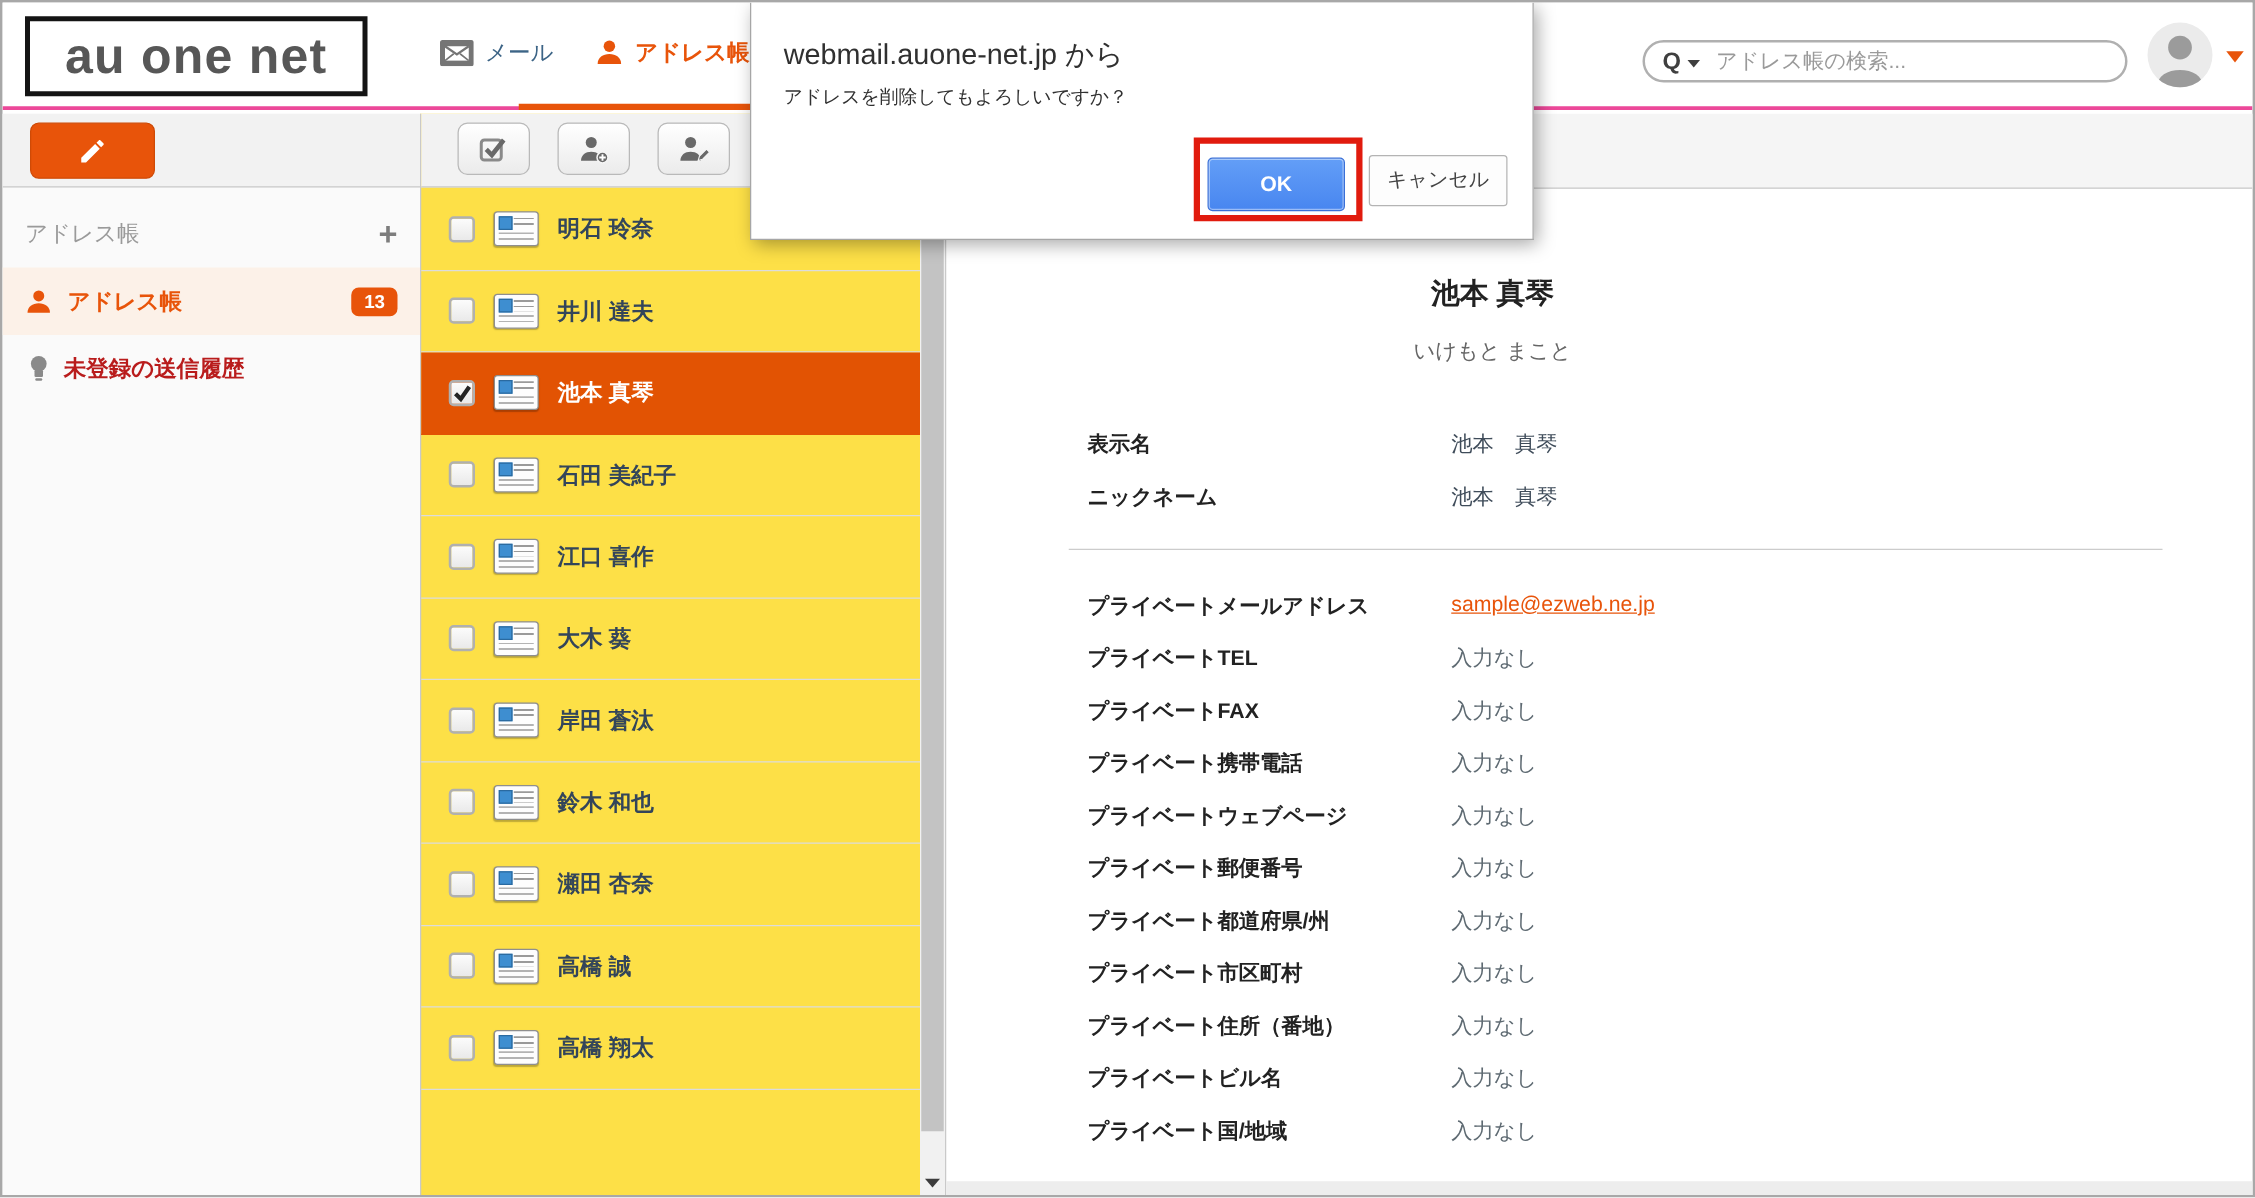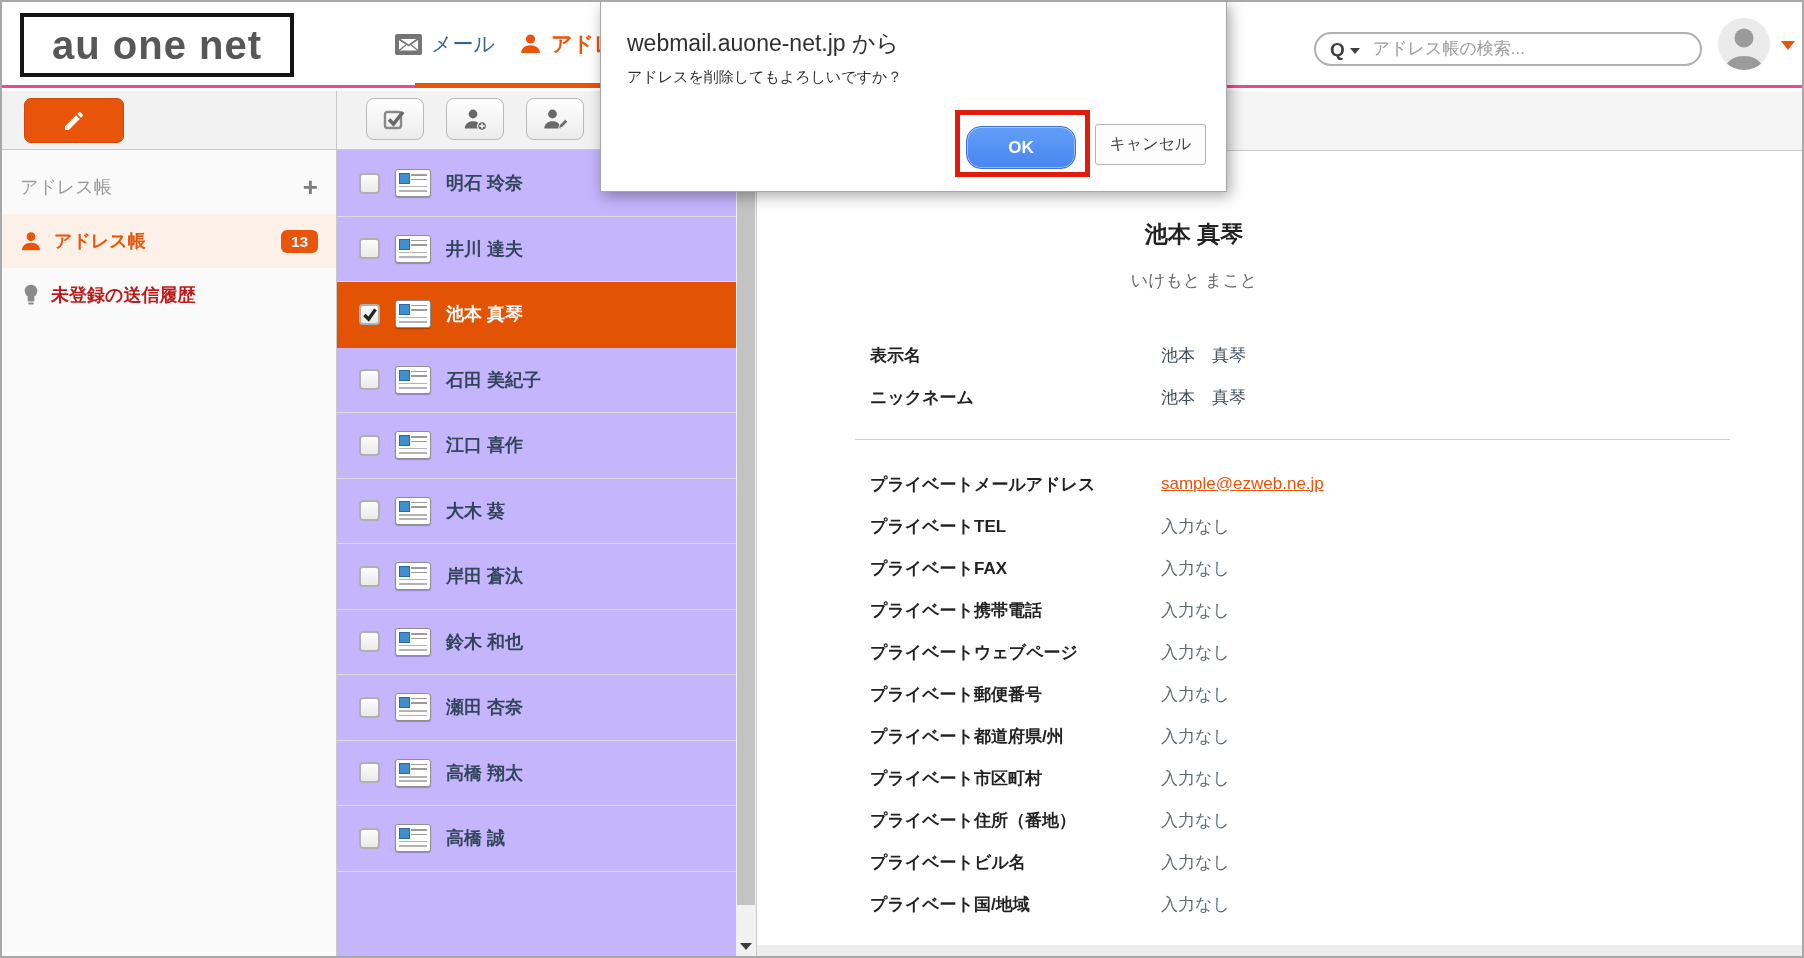--- a/index.html
+++ b/index.html
@@ -5,21 +5,21 @@
   html,body{margin:0;padding:0;background:#fff;}
   #app{
     position:relative;width:1804px;height:958px;background:#fff;
     border:2px solid #a8a8a8;box-sizing:border-box;overflow:hidden;
     font-family:"Liberation Sans","DejaVu Sans",sans-serif;color:#333;
   }
   
   .header{position:absolute;left:0;top:0;right:0;height:86px;background:#fff;border-bottom:3px solid #ec4899;box-sizing:border-box;}
   .logo{position:absolute;left:18px;top:11px;width:266px;height:56px;border:4px solid #141414;
         display:flex;align-items:center;justify-content:center;font-size:40px;font-weight:bold;color:#575757;letter-spacing:1px;background:#fff;}
-  .nav-item{position:absolute;top:28px;display:flex;align-items:center;gap:9px;font-size:21px;cursor:default;margin-left:43px;}
+  .nav-item{position:absolute;top:28px;display:flex;align-items:center;gap:9px;font-size:18px;cursor:default;}
   .nav-mail{left:350px;color:#3c6486;}
   .nav-address{left:474px;color:#e8540a;font-weight:bold;}
   .tab-underline{position:absolute;left:413px;top:81px;width:200px;height:5px;background:#e8540a;}
   .search{position:absolute;left:1312px;top:30px;width:388px;height:34px;border:2px solid #b0b0b0;border-radius:19px;
           background:#fff;display:flex;align-items:center;padding:0 14px;gap:5px;box-sizing:border-box;}
   .search-q{font-size:19px;font-weight:bold;color:#3f3f3f;line-height:1;}
   .tri{width:0;height:0;}
   .tri.search-caret{border-left:5px solid transparent;border-right:5px solid transparent;border-top:6px solid #3f3f3f;margin-top:3px;}
   .search input{border:none;outline:none;background:transparent;font:17px "Liberation Sans","DejaVu Sans",sans-serif;color:#777;width:300px;margin-left:6px;}
   .search input::placeholder{color:#9a9a9a;opacity:1;}
@@ -30,21 +30,21 @@
   .band{height:59px;background:#f2f2f2;border-bottom:1px solid #c9c9c9;box-sizing:border-box;position:relative;}
   .compose-btn{position:absolute;left:22px;top:7px;width:98px;height:43px;background:#e8540a;border:1px solid #cf4a06;border-radius:7px;
                display:flex;align-items:center;justify-content:center;cursor:pointer;}
   .group-row{margin:24px 18px 0 18px;height:26px;display:flex;align-items:center;justify-content:space-between;color:#9a9a9a;font-size:18px;}
   .plus-btn{color:#7d7d7d;font-size:26px;font-weight:bold;line-height:1;cursor:pointer;}
   .side-item{height:54px;display:flex;align-items:center;padding:0 18px;font-size:18px;gap:12px;cursor:pointer;}
   .side-item.active{margin-top:14px;background:#fcf1e8;color:#e8540a;font-weight:bold;}
   .side-item.history{color:#b91c1c;font-weight:600;padding-left:21px;}
   .badge{margin-left:auto;background:#e8540a;color:#fff;border-radius:6px;padding:3px 10px;font-size:15px;font-weight:bold;}
   
-  .list-col{position:absolute;left:334px;top:89px;width:420px;bottom:0;background:#c4b5fd;border-left:1px solid #c9c9c9;box-sizing:border-box;}
+  .list-col{position:absolute;left:334px;top:89px;width:420px;bottom:0;background:#fde047;border-left:1px solid #c9c9c9;box-sizing:border-box;}
   .list-toolbar{display:flex;gap:22px;padding:7px 0 0 29px;}
   .tool-btn{width:58px;height:42px;background:linear-gradient(#ffffff,#ebebeb);border:1px solid #b9b9b9;border-radius:8px;
             display:flex;align-items:center;justify-content:center;cursor:pointer;box-sizing:border-box;}
   .rows{position:absolute;left:0;top:60px;right:20px;bottom:0;}
   .row{height:65.5px;border-bottom:1px solid #dcdcdc;display:flex;align-items:center;padding-left:22px;gap:15px;box-sizing:border-box;cursor:pointer;}
   .row .name{font-size:18px;font-weight:bold;color:#33455a;}
   .row.selected{background:#e25303;border-bottom-color:#e25303;}
   .row.selected .name{color:#fff;}
   .checkbox{width:21px;height:21px;border:2px solid #b0b0b0;border-radius:4px;background:linear-gradient(#fcfcfc,#e9e9e9);
             box-sizing:border-box;flex:none;display:flex;align-items:center;justify-content:center;cursor:pointer;}
@@ -73,21 +73,21 @@
   .fvalue.link{color:#e8540a;text-decoration:underline;cursor:pointer;}
   .divider{position:absolute;left:98px;width:875px;height:1px;background:#ccc;}
   .divider.top{top:348px;}
   .divider.bottom{top:855px;}
   .detail-strip{position:absolute;left:0;right:0;bottom:0;height:11px;background:#ededed;}
   
   .dialog{position:absolute;left:598px;top:0;width:627px;height:190px;background:#fff;border:1px solid #a6a6a6;border-top:none;
           box-shadow:3px 4px 14px rgba(0,0,0,.35);box-sizing:border-box;z-index:100;}
   .dlg-title{position:absolute;left:26px;top:26px;font-size:23px;color:#303030;}
   .dlg-msg{position:absolute;left:26px;top:66px;font-size:15px;color:#303030;}
-  .dlg-ok{position:absolute;left:365px;top:124px;width:110px;height:43px;border-radius:15px;
+  .dlg-ok{position:absolute;left:365px;top:124px;width:110px;height:43px;border-radius:4px;
           background:linear-gradient(#639ef7,#4886f0);border:1px solid #3a70d8;box-shadow:inset 0 0 0 1px rgba(255,255,255,.45);
           color:#fff;font-weight:bold;font-size:17px;display:flex;align-items:center;justify-content:center;cursor:pointer;box-sizing:border-box;}
   .dlg-cancel{position:absolute;left:494px;top:122px;width:111px;height:41px;border-radius:3px;background:#fdfdfd;border:1px solid #b4b4b4;
           color:#444;font-size:16px;display:flex;align-items:center;justify-content:center;cursor:pointer;box-sizing:border-box;}
   .red-box{position:absolute;left:354px;top:108px;width:135px;height:67px;border:5px solid #e11b0e;box-sizing:border-box;pointer-events:none;z-index:101;}
   .icon{display:inline-flex;flex:none;}
 </style>
 </head>
 <body>
 
@@ -287,30 +287,30 @@
           </span>
         <span class="name">瀬田 杏奈</span>
       </div>
       <div class="row">
         <span class="checkbox"></span>
         <span class="card-icon">
             <span class="photo"></span>
             <span class="lines-top"></span>
             <span class="lines-bottom"></span>
           </span>
+        <span class="name">高橋 誠</span>
+      </div>
+      <div class="row">
+        <span class="checkbox"></span>
+        <span class="card-icon">
+            <span class="photo"></span>
+            <span class="lines-top"></span>
+            <span class="lines-bottom"></span>
+          </span>
         <span class="name">高橋 翔太</span>
-      </div>
-      <div class="row">
-        <span class="checkbox"></span>
-        <span class="card-icon">
-            <span class="photo"></span>
-            <span class="lines-top"></span>
-            <span class="lines-bottom"></span>
-          </span>
-        <span class="name">高橋 誠</span>
       </div>
     </div>
 
     <div class="scrollbar">
       <div class="scroll-thumb"></div>
       <div class="scroll-down">
         <span class="tri scroll-caret"></span>
       </div>
     </div>
   </div>

